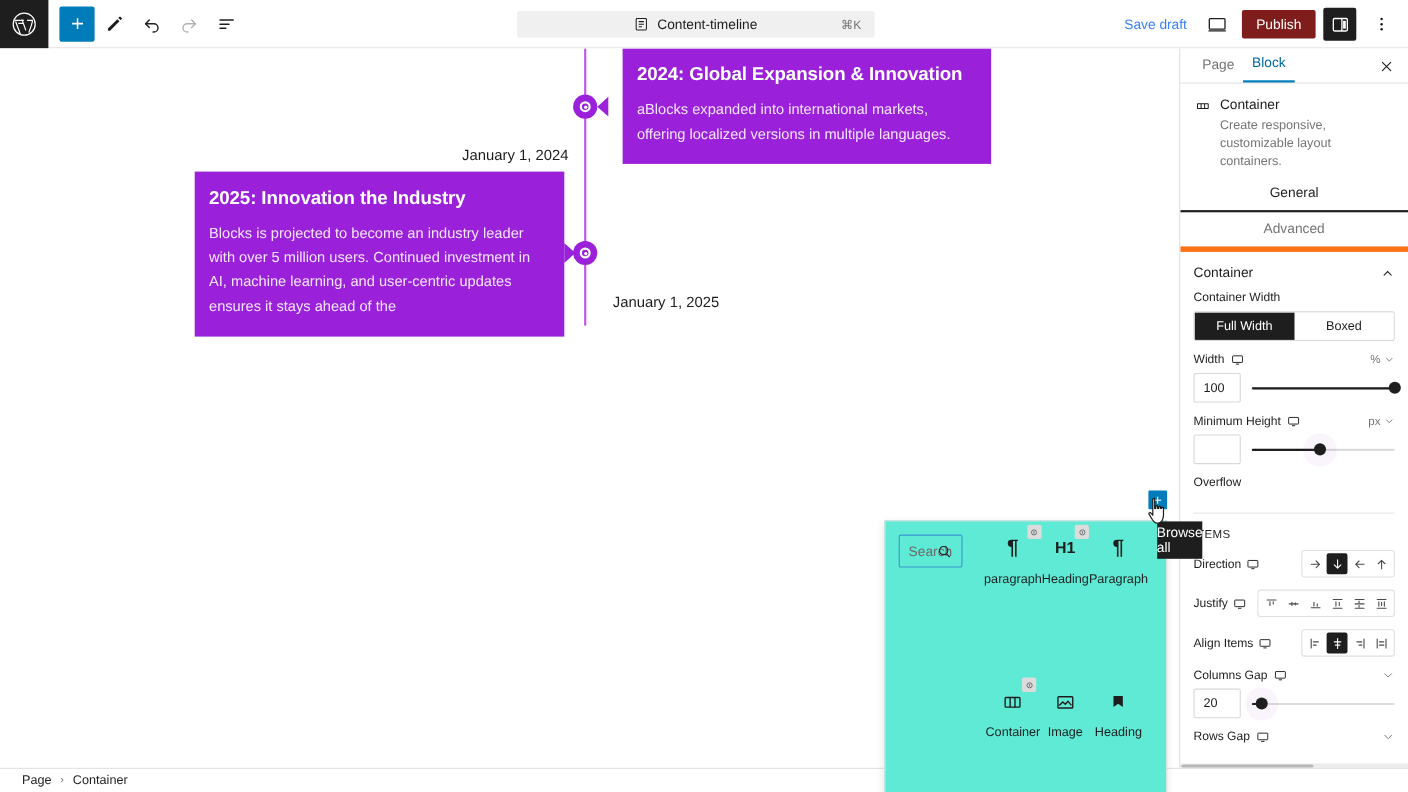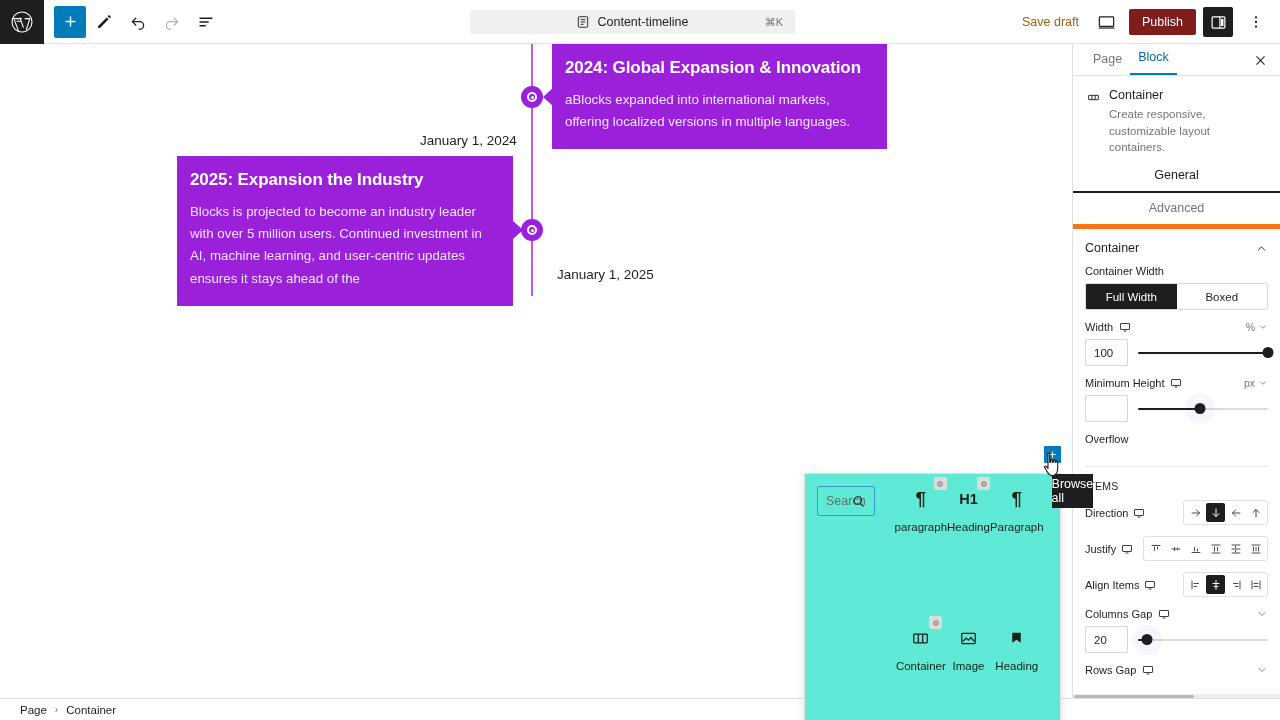--- a/index.html
+++ b/index.html
@@ -34,21 +34,21 @@
     background: #f0f0f0; border-radius: 2px;
     display: flex; align-items: center; justify-content: center;
     font-size: 12.5px; color: #1e1e1e; cursor: pointer; gap: 7px;
   }
   .cmd-bar .kbd { position: absolute; right: 12px; font-size: 11px; color: #757575; }
 
   .hdr-right {
     position: absolute; right: 8px; top: 0; height: 44px;
     display: flex; align-items: center; gap: 7px;
   }
-  .save-draft { font-size: 12.5px; color: #a16207; cursor: pointer; padding: 0 4px; margin-left: 14px; }
+  .save-draft { font-size: 12.5px; color: #3b82f6; cursor: pointer; padding: 0 4px; margin-left: 14px; }
   .publish-btn {
     background: #7f1d1d; color: #fff; font-size: 12.5px;
     padding: 6px 13px; border-radius: 2px; cursor: pointer;
   }
   .sidebar-toggle {
     width: 30px; height: 30px; background: #1e1e1e; border-radius: 2px;
     display: flex; align-items: center; justify-content: center; cursor: pointer;
   }
 
   
@@ -401,34 +401,34 @@
 <div class="canvas">
   <div class="timeline-line"></div>
 
   <div class="tl-date" style="left:420px; top:89px;">January 1, 2024</div>
   <div class="tl-marker" style="left:521px; top:42px;">
     <span class="ring">
         <i></i>
       </span>
   </div>
   <div class="tl-arrow left" style="left:543px; top:44px;"></div>
-  <div class="tl-card" style="left:552px; top:0px; width:335px;">
+  <div class="tl-card" style="left:566px; top:0px; width:335px;">
     <h3>2024: Global Expansion &amp; Innovation</h3>
     <p>aBlocks expanded into international markets, offering localized versions in multiple languages.</p>
   </div>
 
   <div class="tl-date" style="left:557px; top:223px;">January 1, 2025</div>
   <div class="tl-marker" style="left:521px; top:175px;">
     <span class="ring">
         <i></i>
       </span>
   </div>
   <div class="tl-arrow right" style="left:513px; top:177px;"></div>
   <div class="tl-card" style="left:177px; top:112px; width:336px;">
-    <h3>2025: Expansion the Industry</h3>
+    <h3>2025: Innovation the Industry</h3>
     <p>Blocks is projected to become an industry leader with over 5 million users. Continued investment in AI, machine learning, and user-centric updates ensures it stays ahead of the</p>
   </div>
 </div>
 
 <div class="canvas-scroll">
   <div class="thumb"></div>
 </div>
 
 <div class="inline-plus">+</div>
 <div class="cursor-hand">

